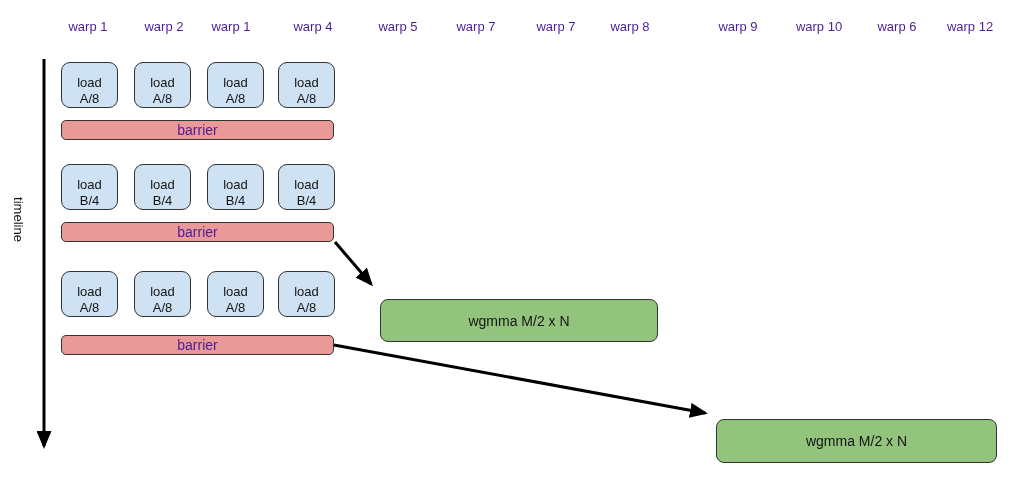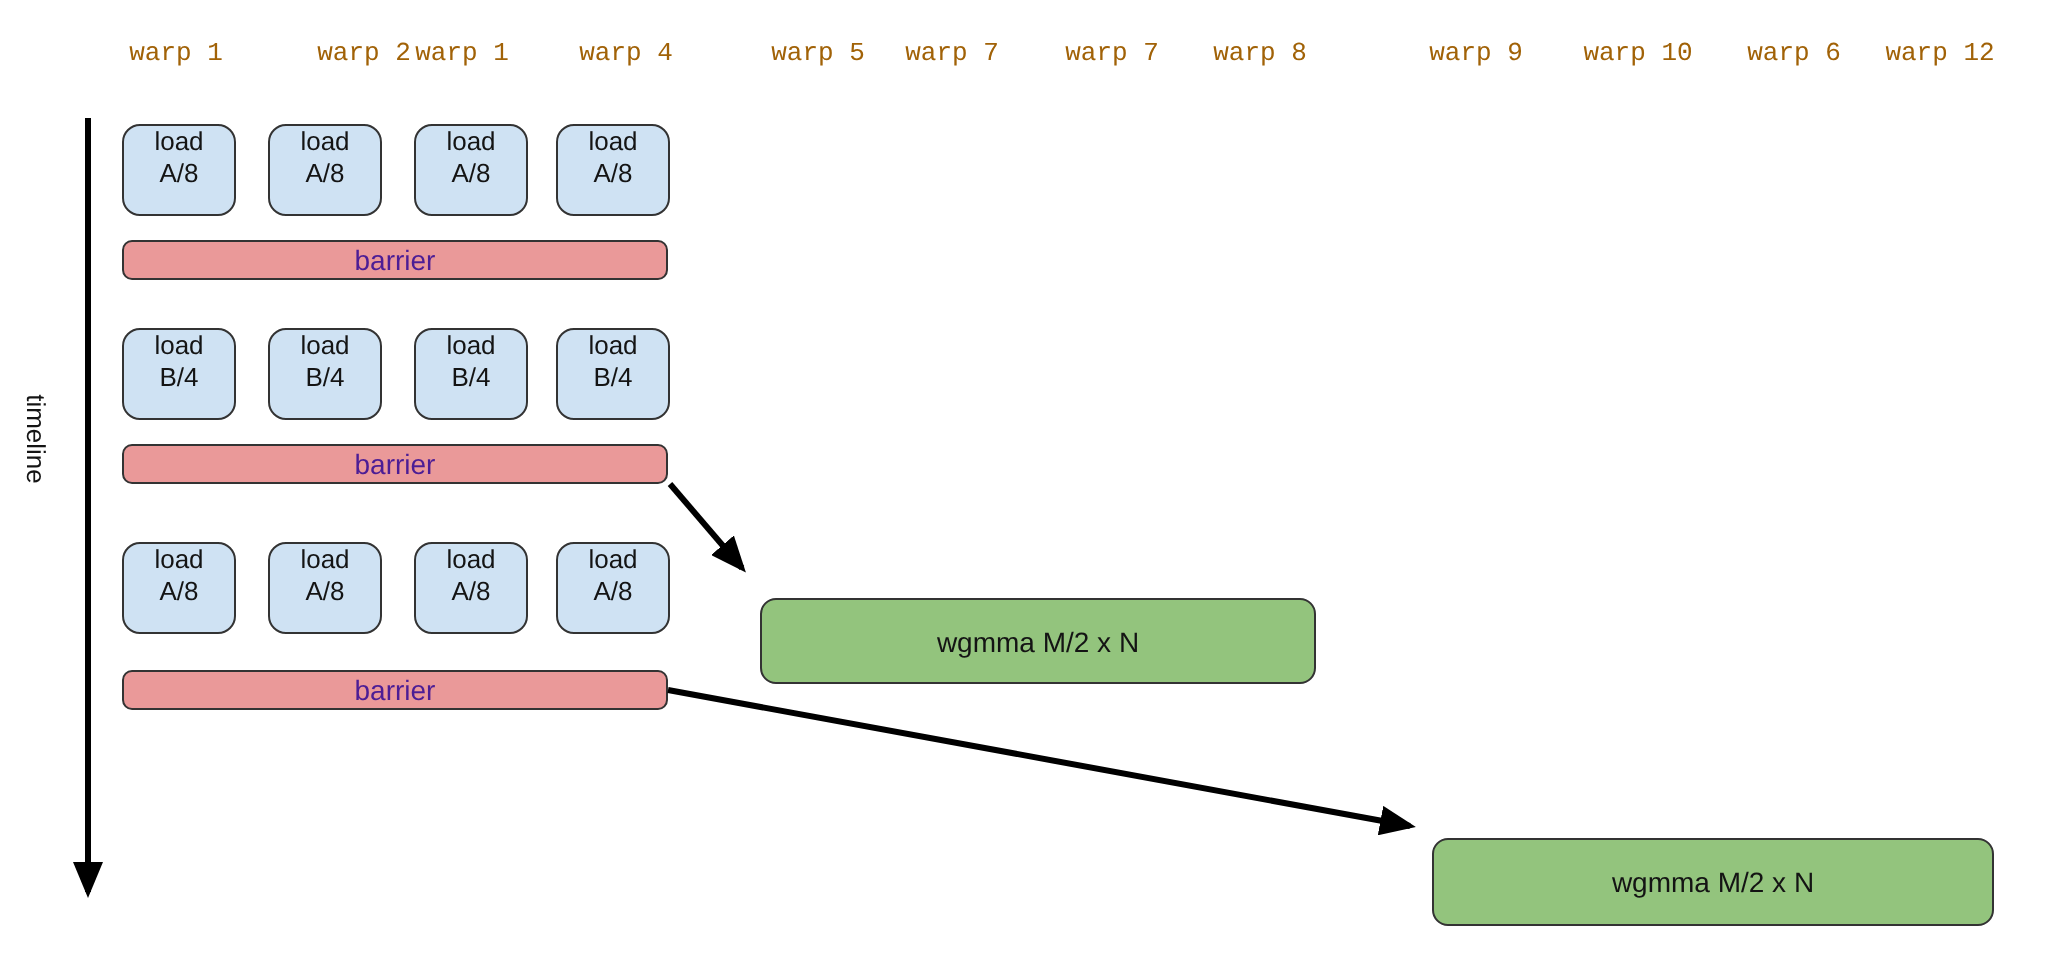--- a/index.html
+++ b/index.html
@@ -11,35 +11,34 @@
     font-family: "Liberation Sans", sans-serif;
     color: #111111;
     overflow: hidden;
   }
   .warp-label {
     position: absolute;
     top: 19px;
     transform: translateX(-50%);
     font-size: 13px;
     white-space: nowrap;
-    color: #a16207;
-    font-family: Liberation Mono, monospace;
+    color: #4c1d95;
   }
   .loadbox {
     position: absolute;
     width: 57px;
     height: 46px;
     box-sizing: border-box;
     background: #cfe2f3;
     border: 1.5px solid #333333;
     border-radius: 9px;
     display: flex;
     flex-direction: column;
     align-items: center;
-    justify-content: flex-start;
+    justify-content: flex-end;
     font-size: 13px;
     line-height: 16px;
     color: #141414;
   }
   .barrier {
     position: absolute;
     left: 61px;
     width: 273px;
     height: 20px;
     box-sizing: border-box;
@@ -81,24 +80,24 @@
     width: 1024px; height: 480px;
     pointer-events: none;
   }
 </style>
 </head>
 <body>
 
 <div class="canvas">
 
   <span class="warp-label" style="left:88px">warp 1</span>
-  <span class="warp-label" style="left:182px">warp 2</span>
+  <span class="warp-label" style="left:164px">warp 2</span>
   <span class="warp-label" style="left:231px">warp 1</span>
   <span class="warp-label" style="left:313px">warp 4</span>
-  <span class="warp-label" style="left:409px">warp 5</span>
+  <span class="warp-label" style="left:398px">warp 5</span>
   <span class="warp-label" style="left:476px">warp 7</span>
   <span class="warp-label" style="left:556px">warp 7</span>
   <span class="warp-label" style="left:630px">warp 8</span>
   <span class="warp-label" style="left:738px">warp 9</span>
   <span class="warp-label" style="left:819px">warp 10</span>
   <span class="warp-label" style="left:897px">warp 6</span>
   <span class="warp-label" style="left:970px">warp 12</span>
 
   <div class="timeline-label">timeline</div>
 

